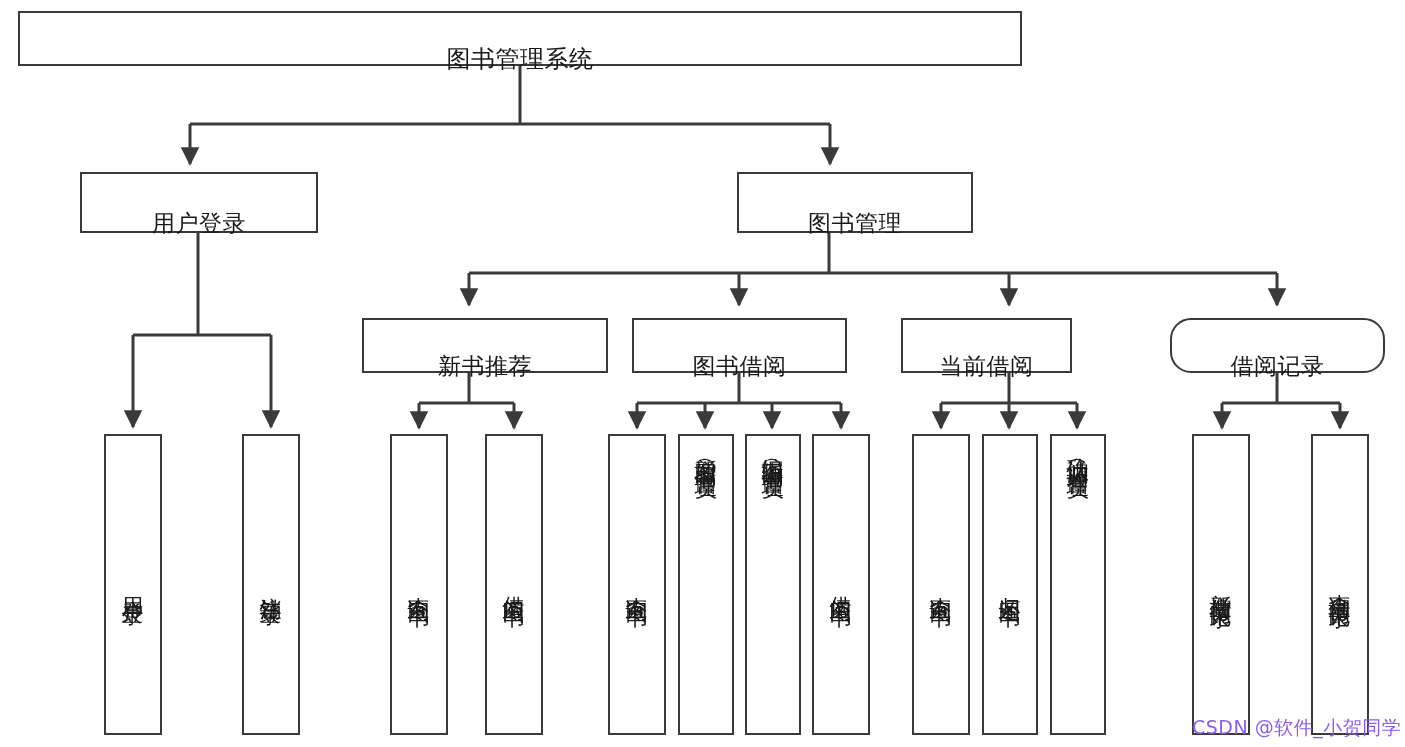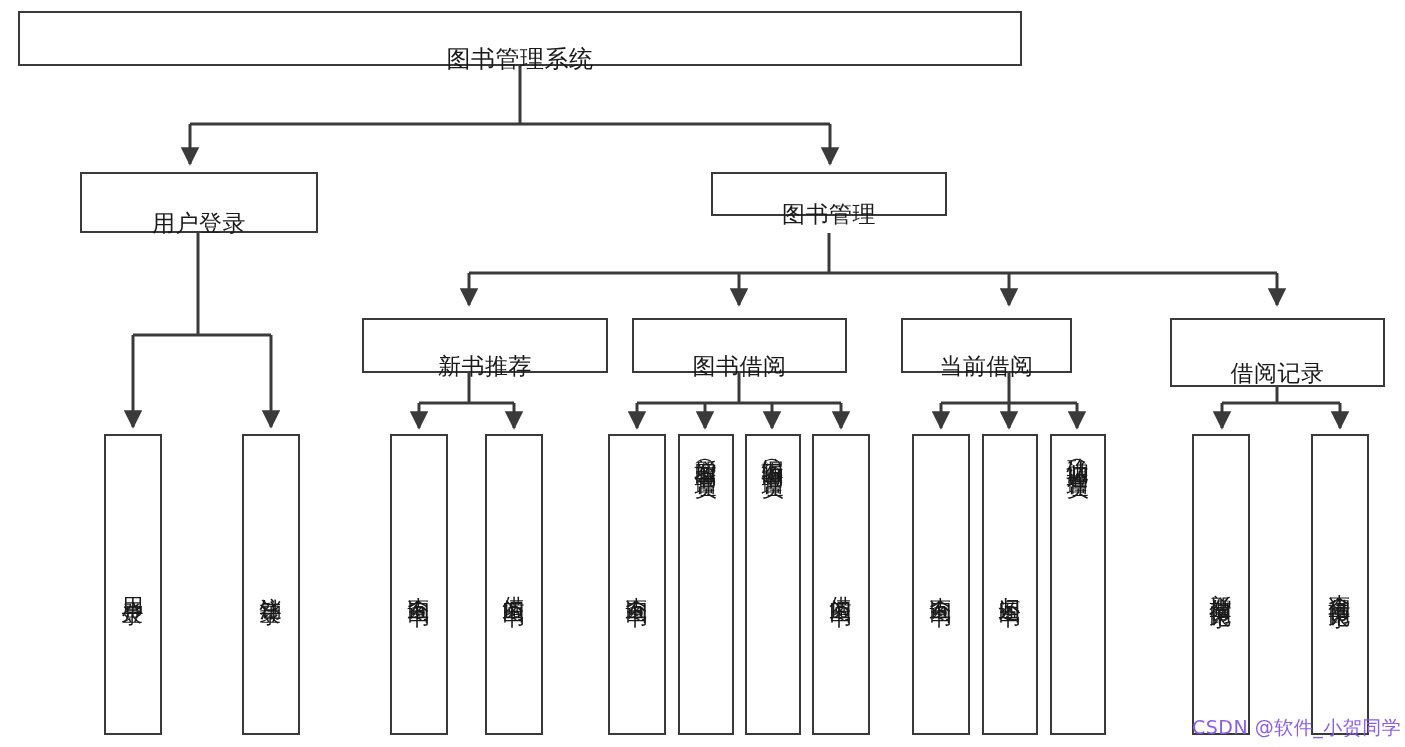--- a/index.html
+++ b/index.html
@@ -132,34 +132,34 @@
     </g>
   </svg>
 
   <div class="node h root" style="left:18px; top:11px; width:1004px; height:55px;">
     <span class="lbl">图书管理系统</span>
   </div>
 
   <div class="node h" style="left:80px; top:172px; width:238px; height:61px;">
     <span class="lbl">用户登录</span>
   </div>
-  <div class="node h" style="left:711px; top:172px; width:236px; height:44px;">
+  <div class="node h" style="left:737px; top:172px; width:236px; height:61px;">
     <span class="lbl">图书管理</span>
   </div>
 
   <div class="node h" style="left:362px; top:318px; width:246px; height:55px;">
     <span class="lbl">新书推荐</span>
   </div>
   <div class="node h" style="left:632px; top:318px; width:215px; height:55px;">
     <span class="lbl">图书借阅</span>
   </div>
   <div class="node h" style="left:901px; top:318px; width:171px; height:55px;">
     <span class="lbl">当前借阅</span>
   </div>
-  <div class="node h" style="left:1170px; top:318px; width:215px; height:69px;">
+  <div class="node h" style="left:1170px; top:318px; width:215px; height:55px;border-radius:21px;">
     <span class="lbl">借阅记录</span>
   </div>
 
   <div class="node v center" style="left:104px; top:434px; width:58px; height:301px;">
     <span class="lbl">用户登录</span>
   </div>
   <div class="node v center" style="left:242px; top:434px; width:58px; height:301px;">
     <span class="lbl">注销登录</span>
   </div>
 

